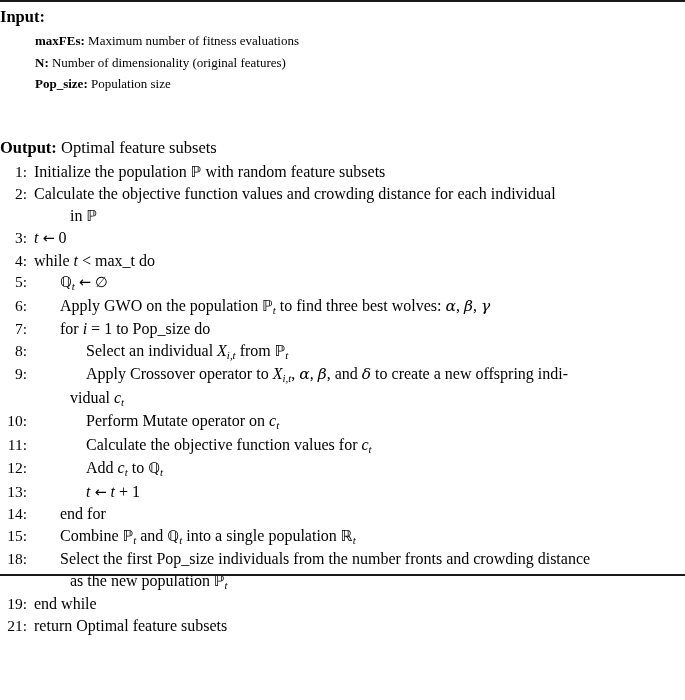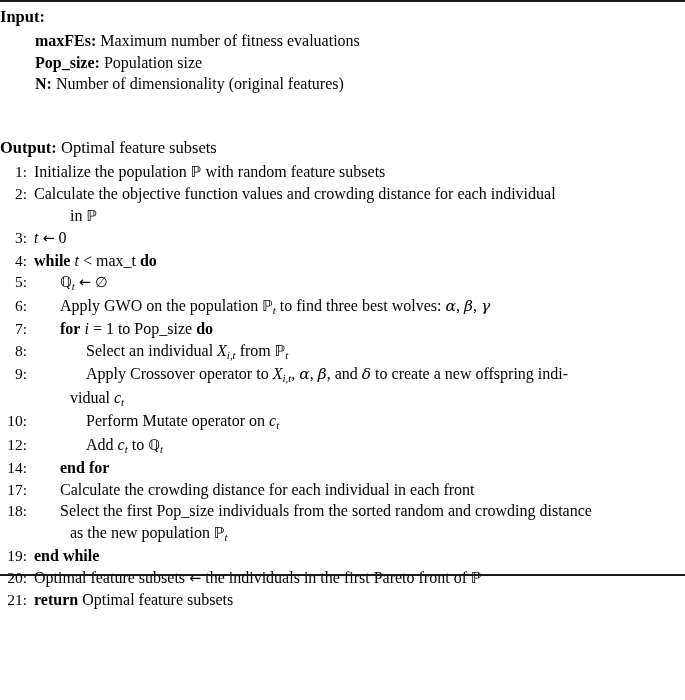--- a/index.html
+++ b/index.html
@@ -44,21 +44,21 @@
     font-weight: bold;
   }
   .io-head .io-head-value {
     font-weight: normal;
   }
   .io-items {
     margin-left: 35px;
     margin-top: 2px;
   }
   .io-item {
-    font-size: 16px;
+    font-size: 13px;
     line-height: 21.5px;
     white-space: nowrap;
   }
   .io-item .term {
     font-weight: bold;
   }
   .spacer {
     height: 30px;
   }
   .output-block {
@@ -95,21 +95,21 @@
     text-align: left;
   }
   
   .ind1 { padding-left: 26px; }
   .ind2 { padding-left: 52px; }
 
   
   .cont .num { visibility: hidden; }
   .cont .body { text-align: left; margin-left: 36px; }
 
-  b.kw { font-weight: bold; }
+  b.kw { font-weight: normal; }
 
   
   i.v {
     font-style: italic;
     font-family: "Liberation Serif", "DejaVu Serif", serif;
   }
   .bb {
     font-family: "DejaVu Sans", sans-serif;
     font-size: 15px;
   }
@@ -140,26 +140,26 @@
   <div class="io-block">
     <div class="io-head">
       <span>Input:</span>
     </div>
     <div class="io-items">
       <div class="io-item">
         <span class="term">maxFEs:</span>
         <span>Maximum number of fitness evaluations</span>
       </div>
       <div class="io-item">
+        <span class="term">N:</span>
+        <span>Number of dimensionality (original features)</span>
+      </div>
+      <div class="io-item">
         <span class="term">Pop_size:</span>
         <span>Population size</span>
-      </div>
-      <div class="io-item">
-        <span class="term">N:</span>
-        <span>Number of dimensionality (original features)</span>
       </div>
     </div>
   </div>
 
   <div class="spacer"></div>
 
   <div class="output-block">
     <div class="io-head">
       <span>Output:</span>
       <span class="io-head-value">Optimal feature subsets</span>
@@ -219,57 +219,61 @@
     <div class="step cont">
       <div class="num"></div>
       <div class="body">vidual <i class="v">c</i><sub>t</sub></div>
     </div>
 
     <div class="step">
       <div class="num">10:</div>
       <div class="body nojust ind2">Perform Mutate operator on <i class="v">c</i><sub>t</sub></div>
     </div>
 
+    <div class="step">
+      <div class="num">11:</div>
+      <div class="body nojust ind2">Calculate the objective function values for <i class="v">c</i><sub>t</sub></div>
+    </div>
 
     <div class="step">
       <div class="num">12:</div>
       <div class="body nojust ind2">Add <i class="v">c</i><sub>t</sub> to <span class="bb">ℚ</span><sub>t</sub></div>
     </div>
 
+    <div class="step">
+      <div class="num">13:</div>
+      <div class="body nojust ind2"><i class="v">t</i> <span class="op">←</span> <i class="v">t</i> + 1</div>
+    </div>
 
     <div class="step">
       <div class="num">14:</div>
       <div class="body nojust ind1"><b class="kw">end for</b></div>
     </div>
 
-
-
-    <div class="step">
-      <div class="num">17:</div>
-      <div class="body nojust ind1">Calculate the crowding distance for each individual in each front</div>
-    </div>
+    <div class="step">
+      <div class="num">15:</div>
+      <div class="body nojust ind1">Combine <span class="bb">ℙ</span><sub>t</sub> and <span class="bb">ℚ</span><sub>t</sub> into a single population <span class="bb">ℝ</span><sub>t</sub></div>
+    </div>
+
+
 
     <div class="step">
       <div class="num">18:</div>
-      <div class="body ind1">Select the first Pop_size individuals from the sorted random and crowding distance</div>
+      <div class="body ind1">Select the first Pop_size individuals from the number fronts and crowding distance</div>
     </div>
     <div class="step cont">
       <div class="num"></div>
       <div class="body">as the new population <span class="bb">ℙ</span><sub>t</sub></div>
     </div>
 
     <div class="step">
       <div class="num">19:</div>
       <div class="body nojust"><b class="kw">end while</b></div>
     </div>
 
-    <div class="step">
-      <div class="num">20:</div>
-      <div class="body nojust">Optimal feature subsets <span class="op">←</span> the individuals in the first Pareto front of <span class="bb">ℙ</span></div>
-    </div>
 
     <div class="step">
       <div class="num">21:</div>
       <div class="body nojust"><b class="kw">return</b> Optimal feature subsets</div>
     </div>
 
   </div>
 
   <div class="rule-bottom"></div>
 </div>

